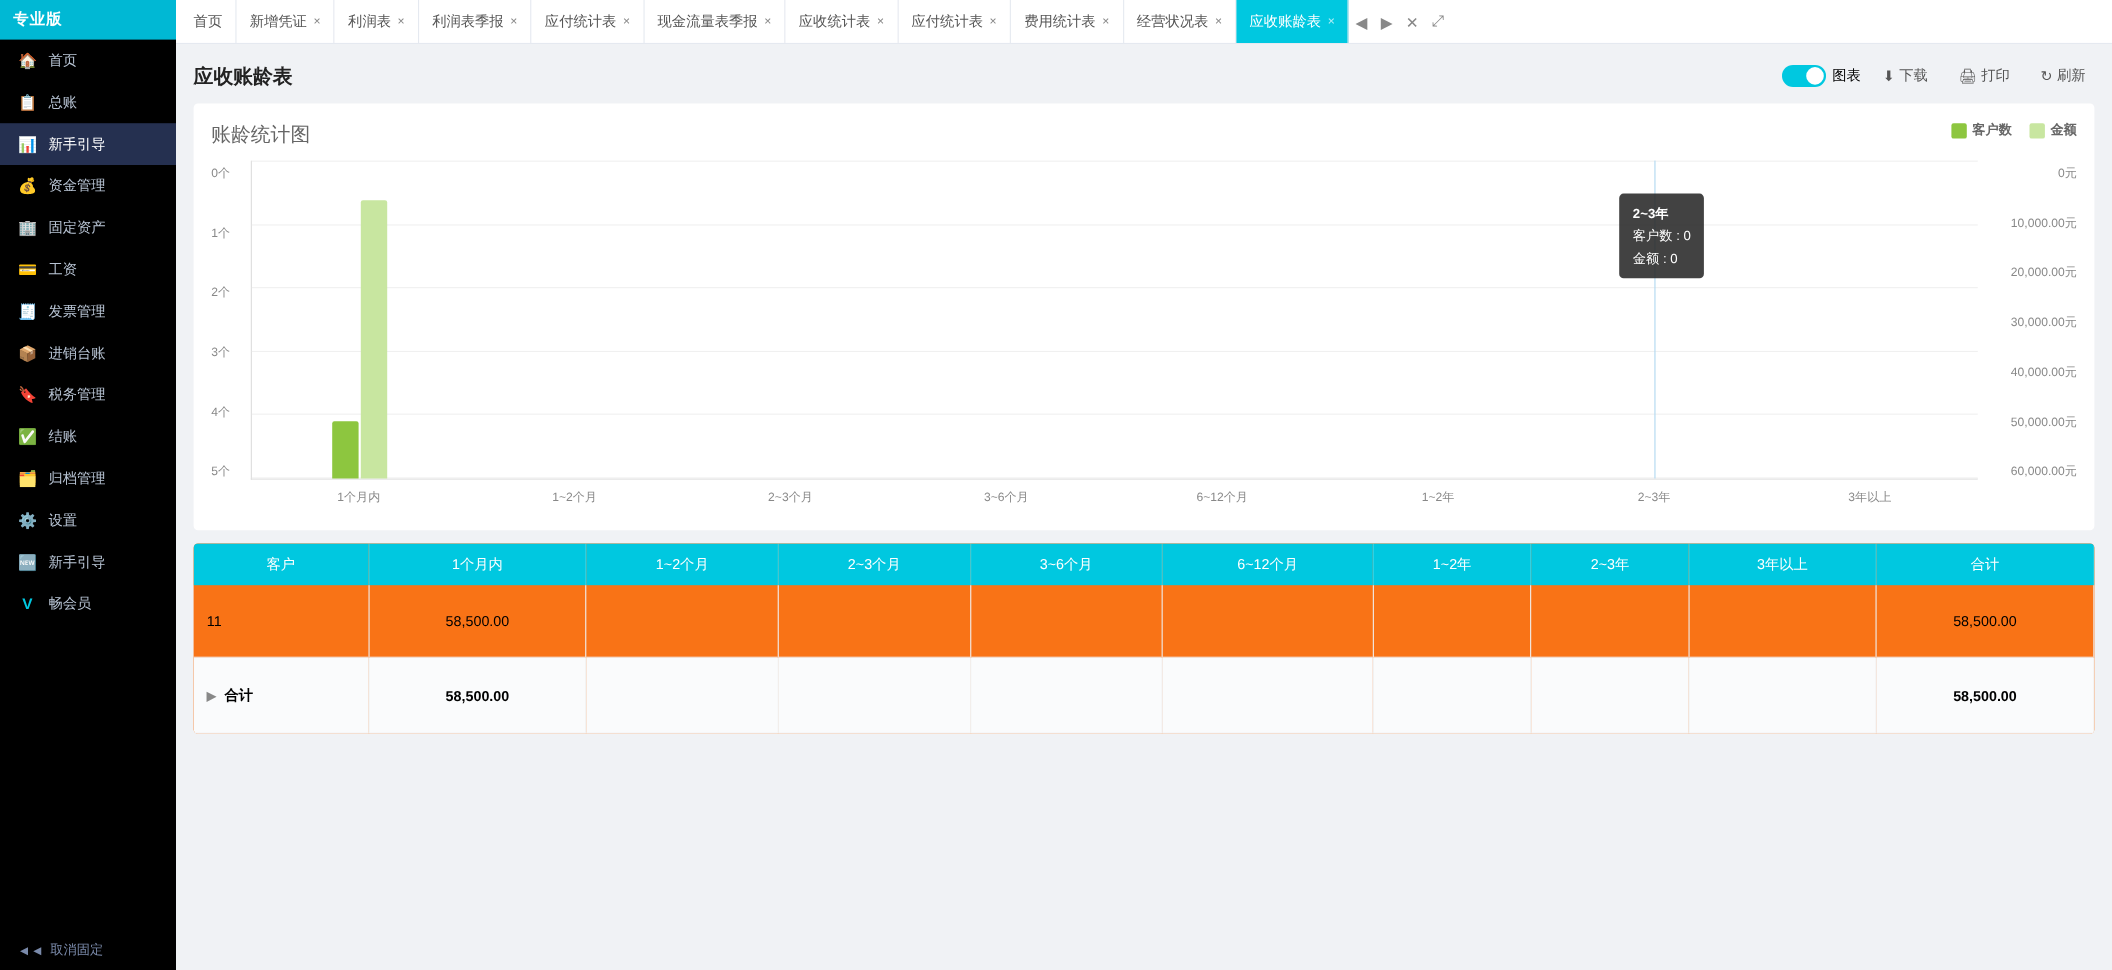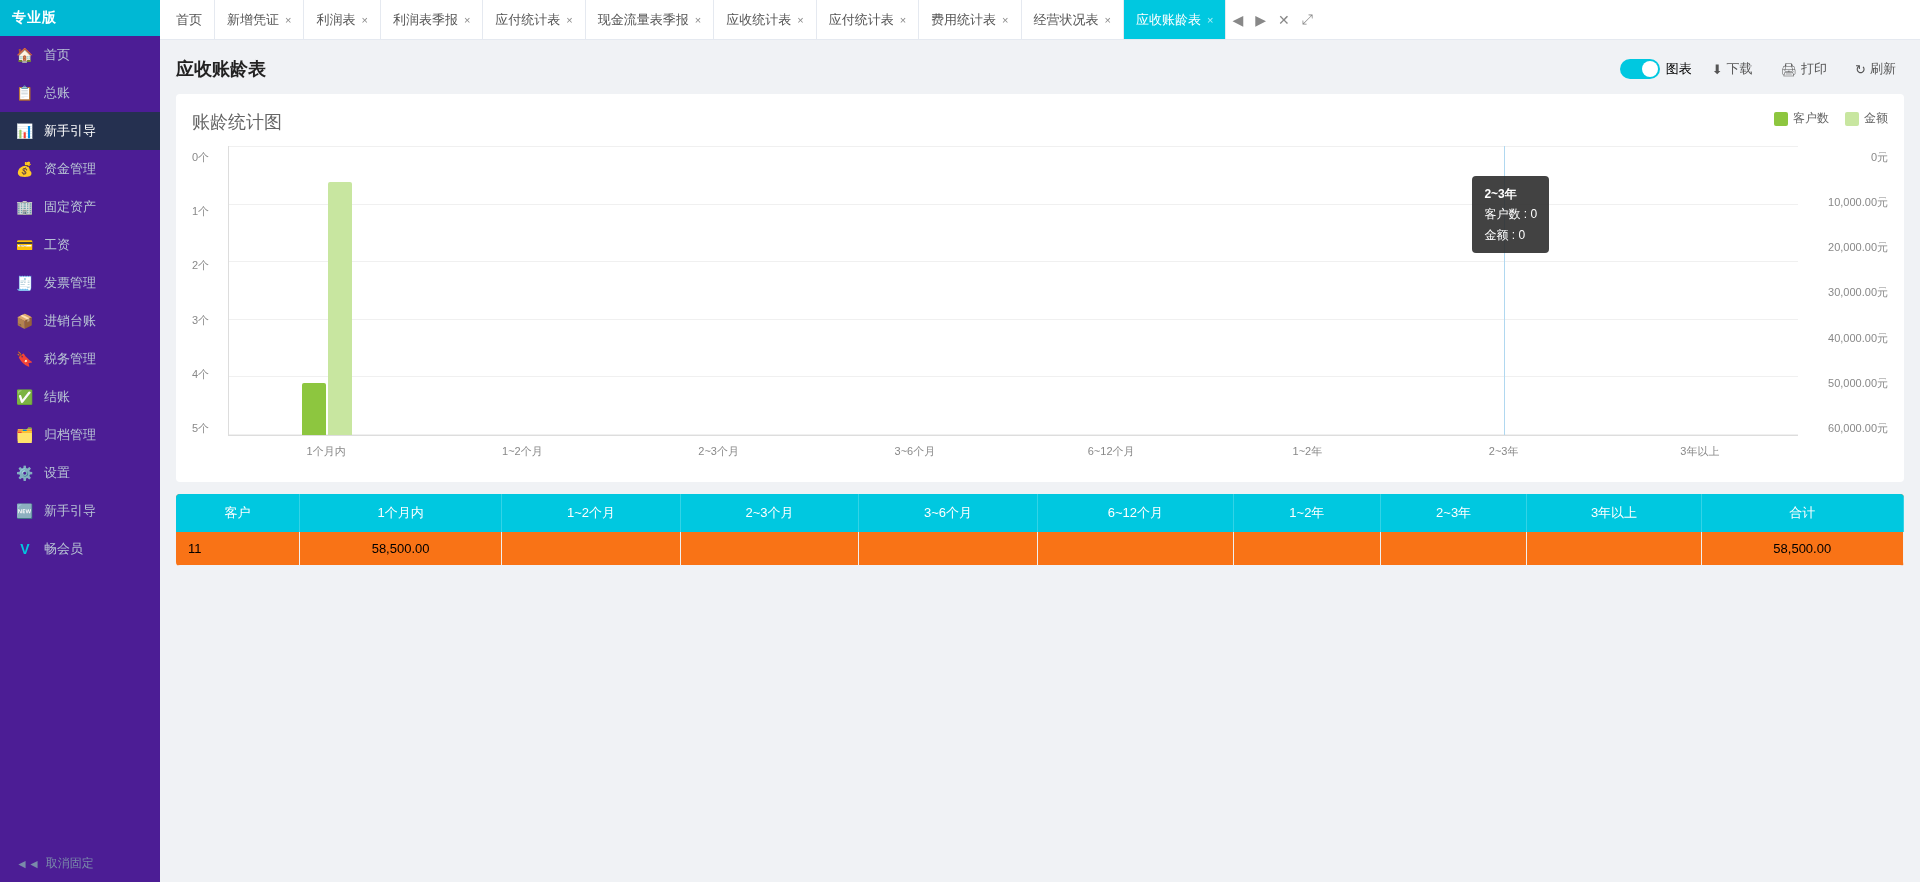--- a/index.html
+++ b/index.html
@@ -2,21 +2,21 @@
 <html><head>
   <meta charset="utf-8">
   <style>
     * { margin: 0; padding: 0; box-sizing: border-box; }
     body { font-family: 'Microsoft YaHei', Arial, sans-serif; font-size: 13px; display: flex; height: 882px; overflow: hidden; background: #f0f2f5; }
 
     
     .sidebar {
       width: 160px;
       min-width: 160px;
-      background: #4c1d95;
+      background: #000000;
       color: #cdd4e0;
       display: flex;
       flex-direction: column;
       height: 100%;
     }
     .sidebar-logo {
       background: #00b8d4;
       height: 36px;
       display: flex;
       align-items: center;
@@ -171,20 +171,21 @@
       color: #666;
       margin-bottom: 12px;
     }
     .chart-legend {
       position: absolute;
       top: 16px;
       right: 16px;
       display: flex;
       align-items: center;
       gap: 16px;
+      font-weight: bold;
     }
     .legend-item {
       display: flex;
       align-items: center;
       gap: 5px;
       font-size: 12px;
       color: #666;
     }
     .legend-color {
       width: 14px;
@@ -310,21 +311,21 @@
       padding: 10px 12px;
       font-size: 13px;
       font-weight: normal;
       text-align: center;
       border-right: 1px solid rgba(255,255,255,0.2);
     }
     .data-table tbody tr {
       border-bottom: 1px solid #f0f2f5;
     }
     .data-table tbody td {
-      padding: 9px 12px;
+      padding: 25px 12px;
       font-size: 13px;
       text-align: center;
       border-right: 1px solid #f0f0f0;
     }
     .data-table tbody td:first-child { text-align: left; }
     .total-row {
       background: #fafbfc;
     }
     .total-row td {
       font-weight: bold;
@@ -599,18 +600,33 @@
             <td>58,500.00</td>
             <td></td>
             <td></td>
             <td></td>
             <td></td>
             <td></td>
             <td></td>
             <td></td>
             <td>58,500.00</td>
           </tr>
+          <tr class="total-row">
+            <td>
+              <span class="total-icon">▶</span>
+              <span>合计</span>
+            </td>
+            <td>58,500.00</td>
+            <td></td>
+            <td></td>
+            <td></td>
+            <td></td>
+            <td></td>
+            <td></td>
+            <td></td>
+            <td>58,500.00</td>
+          </tr>
         </tbody>
       </table>
     </div>
 
   </div>
 </div>
 
 </body></html>

